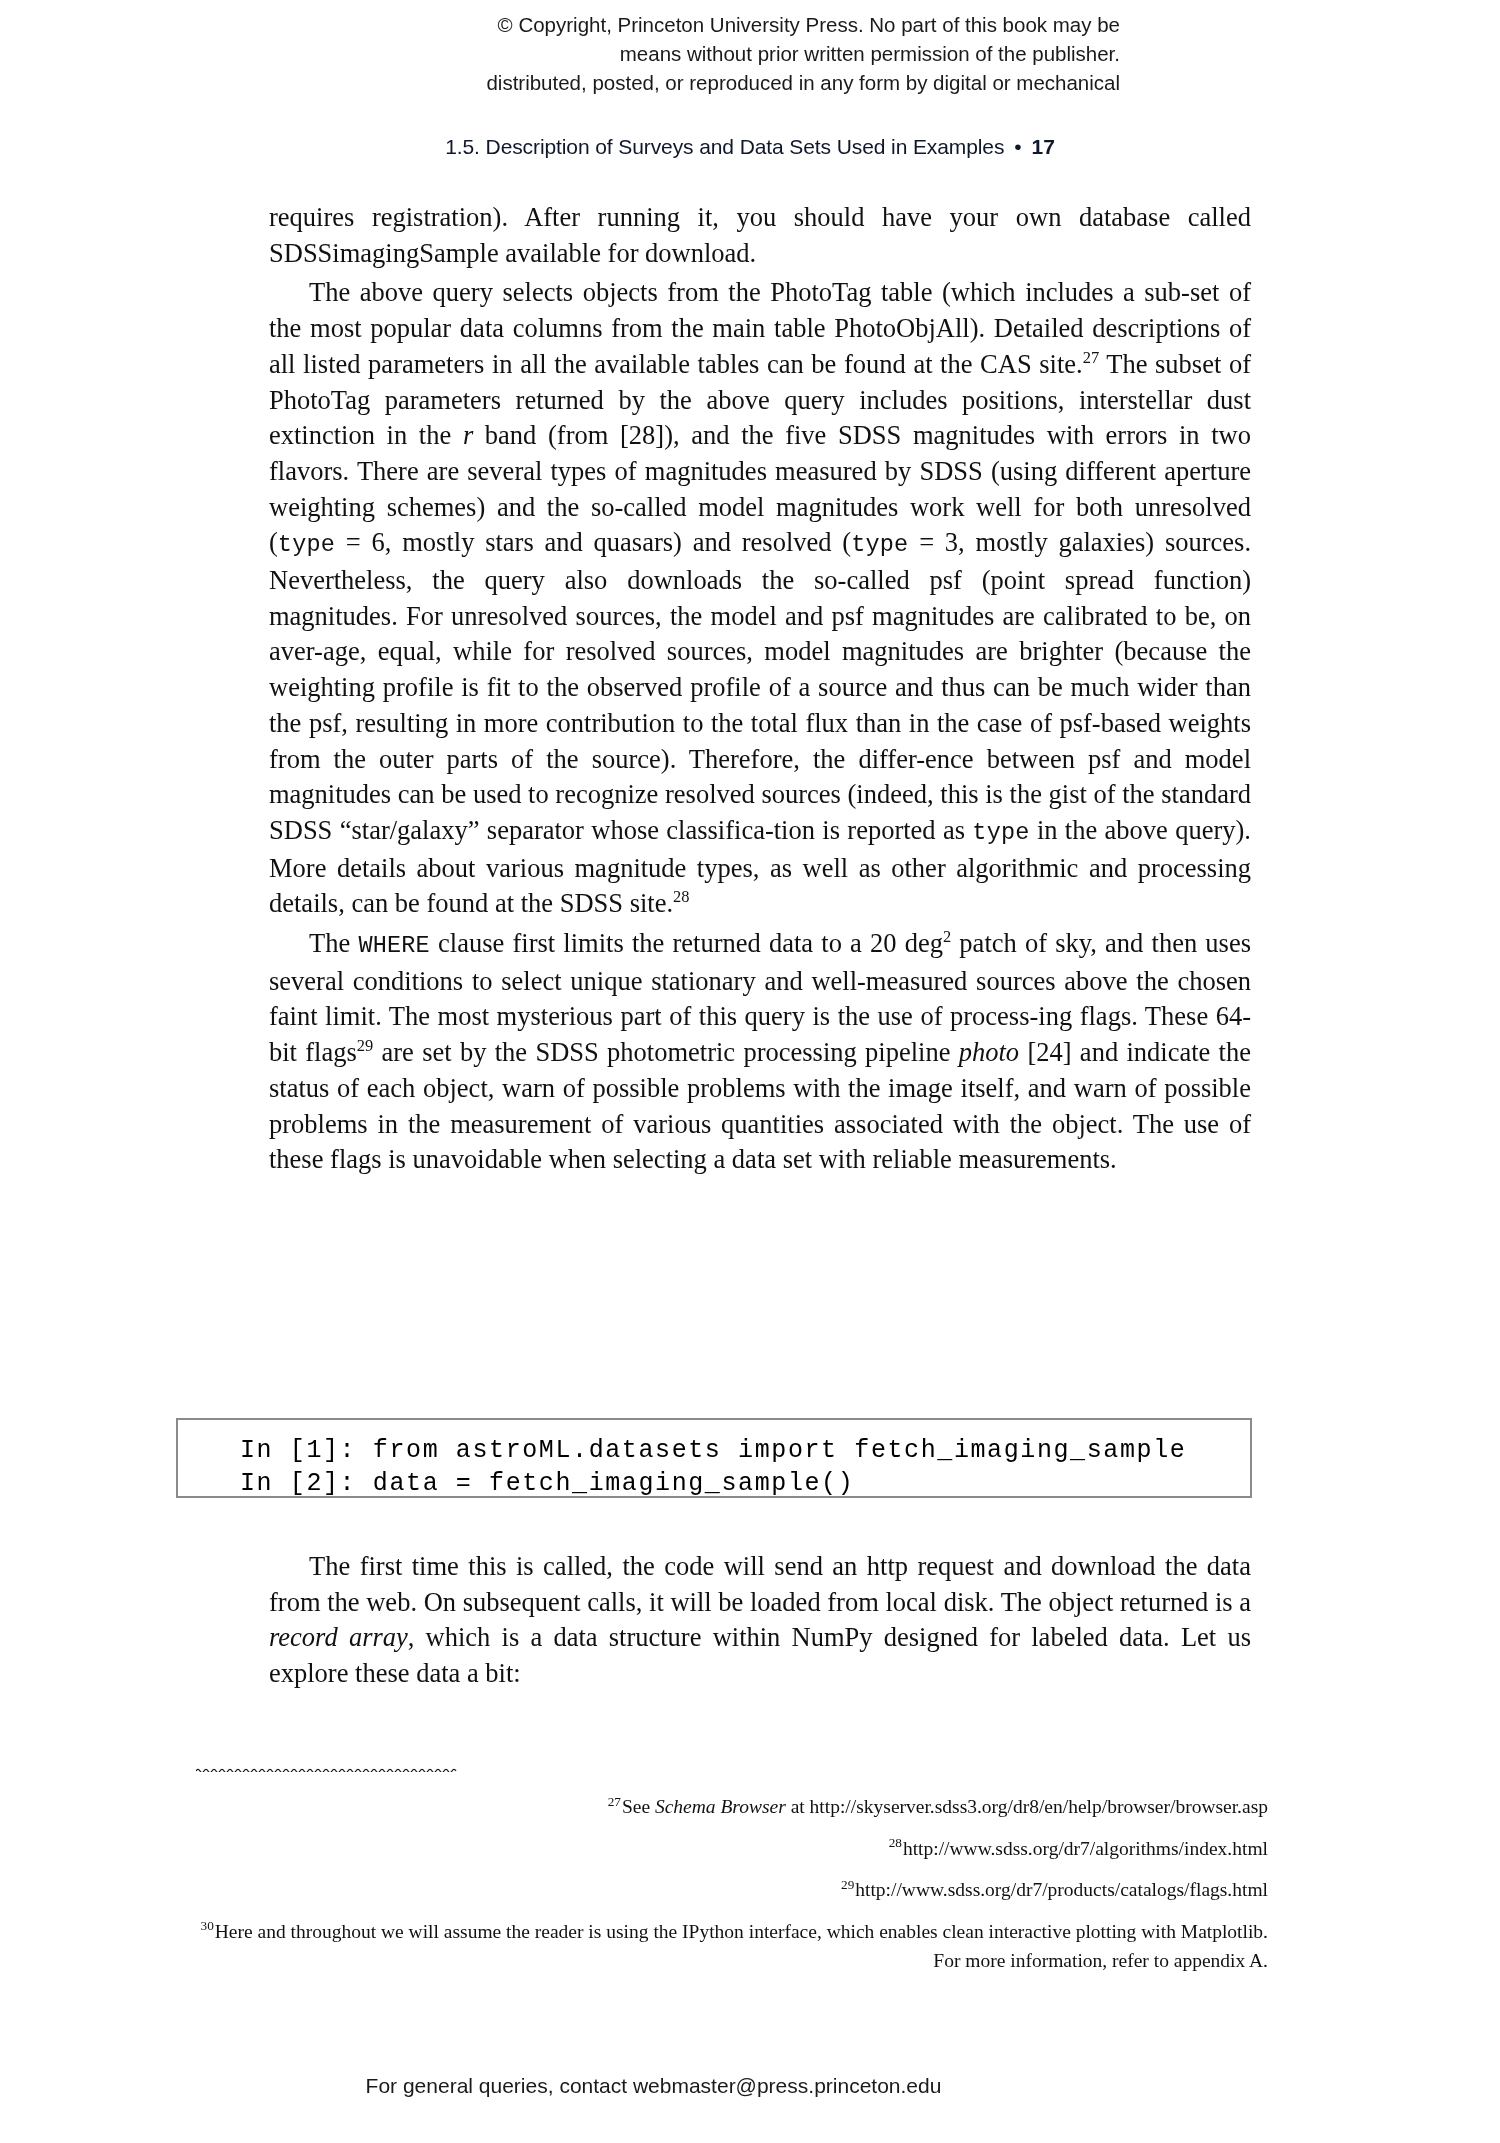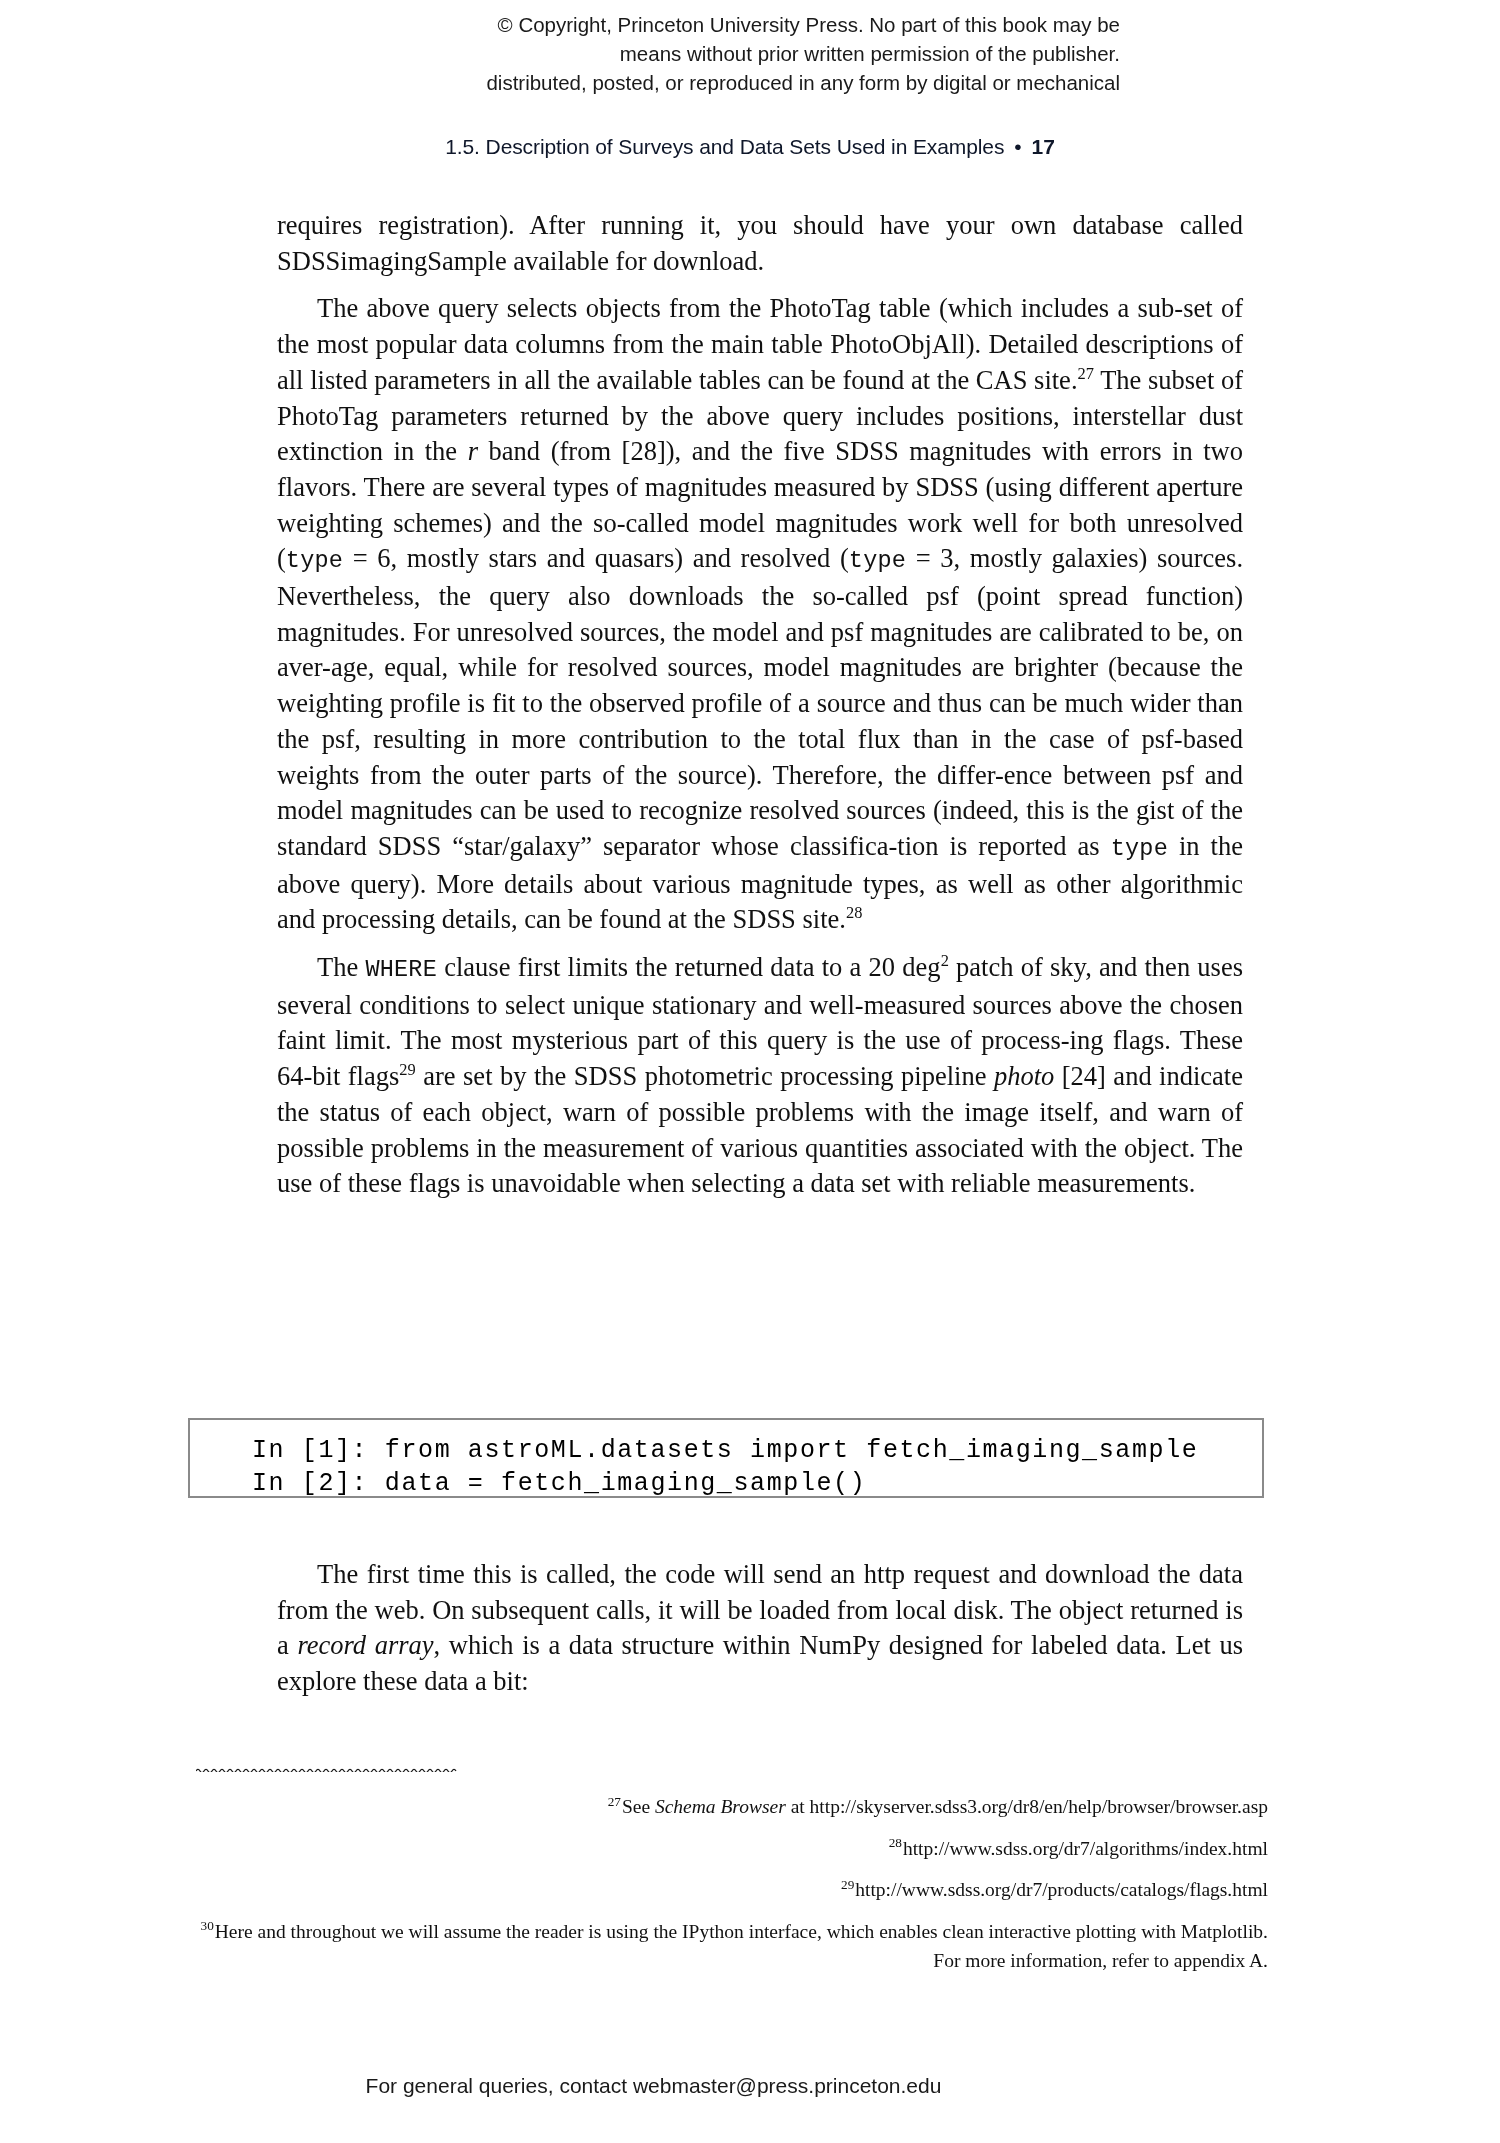--- a/index.html
+++ b/index.html
@@ -45,21 +45,21 @@
   .running-head .pg { font-weight: 700; }
 
   
   .column {
     position: absolute;
     left: 265px;
     top: 196px;
     width: 990px;
   }
   p.body {
-    margin: 12px;
+    margin: 4px;
     font-size: 26.5px;
     line-height: 35.7px;
     text-align: justify;
     text-justify: inter-word;
     hyphens: manual;
     -webkit-hyphens: manual;
   }
   p.body.indent { text-indent: 40px; }
 
   .mono {
@@ -70,21 +70,21 @@
   .ital { font-style: italic; }
   sup {
     font-size: 0.62em;
     vertical-align: super;
     line-height: 0;
   }
 
   
   .codebox {
     position: absolute;
-    left: 188px;
+    left: 176px;
     top: 1418px;
     width: 1076px;
     height: 80px;
     border: 2px solid #8a8a8a;
     background: #ffffff;
     box-sizing: border-box;
     padding: 14px 0 0 62px;
   }
   .codebox .line {
     font-family: "Liberation Mono", "DejaVu Sans Mono", monospace;

